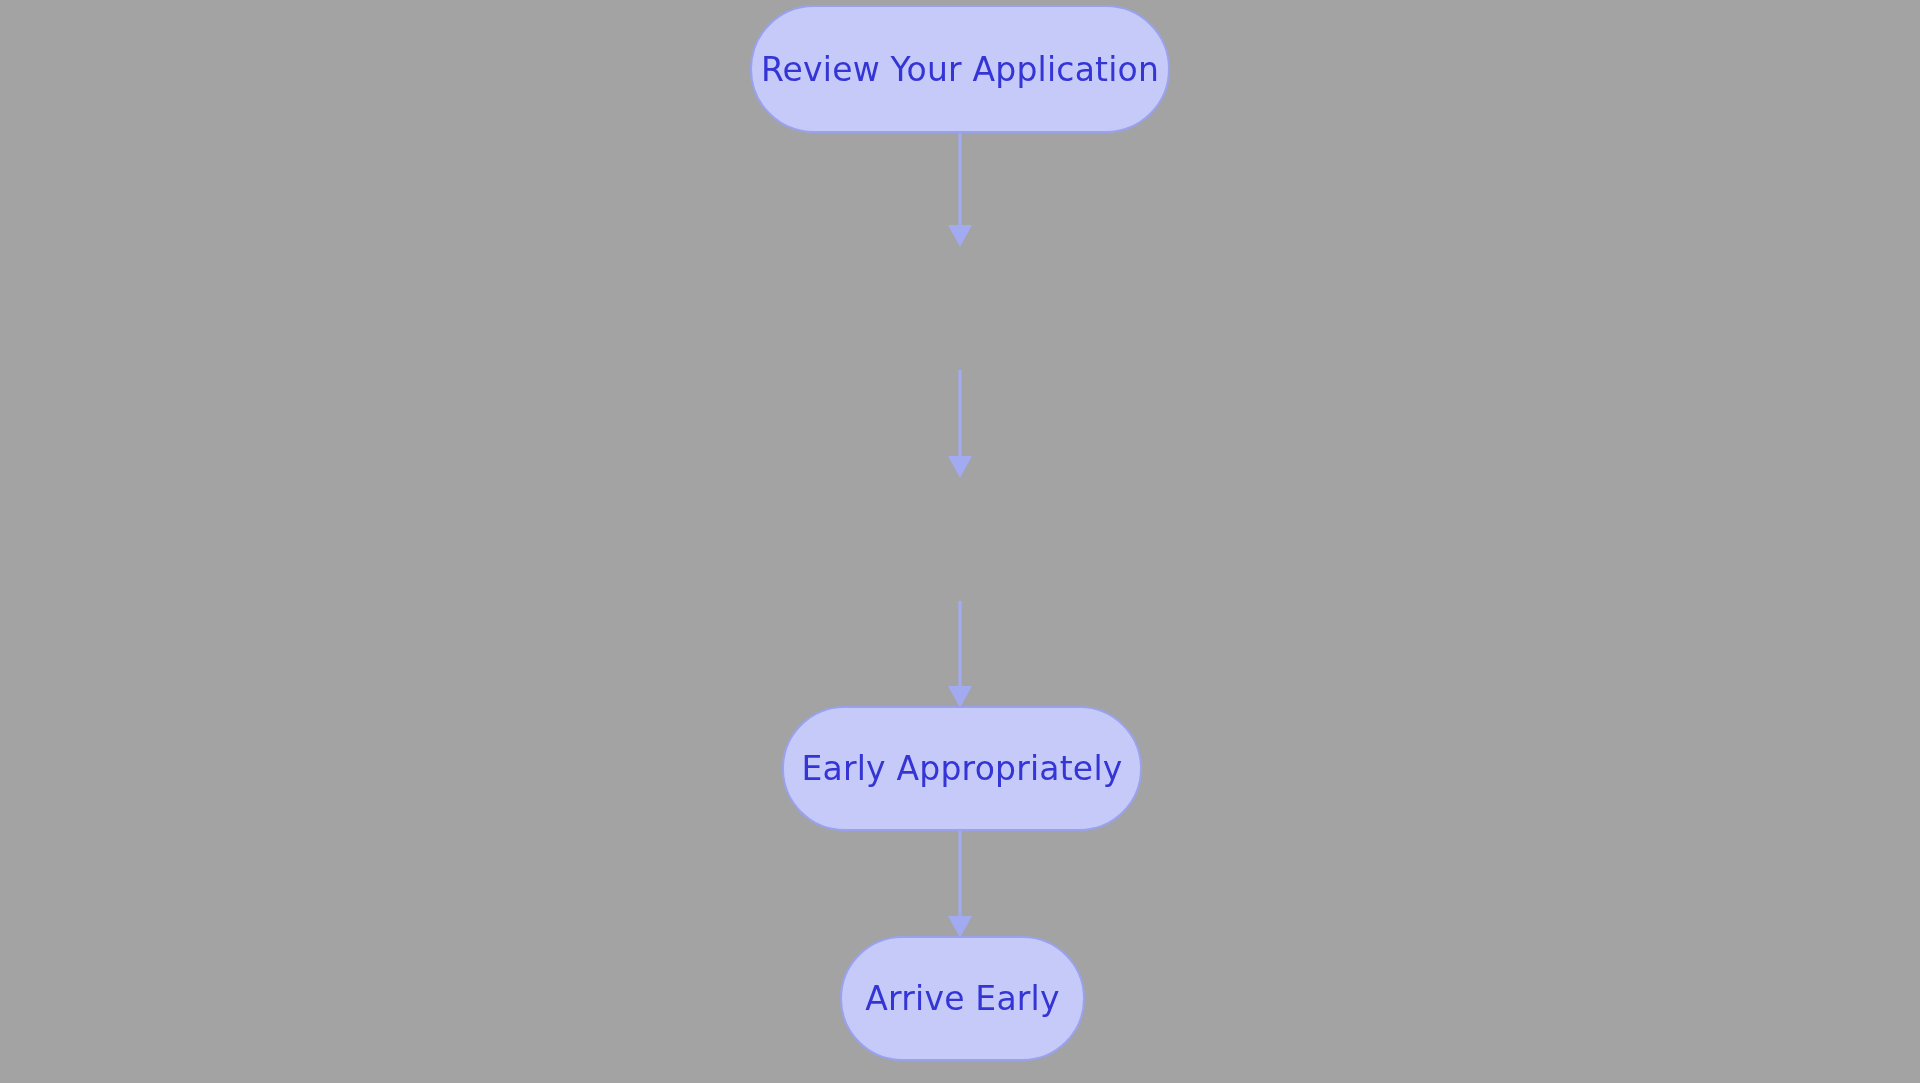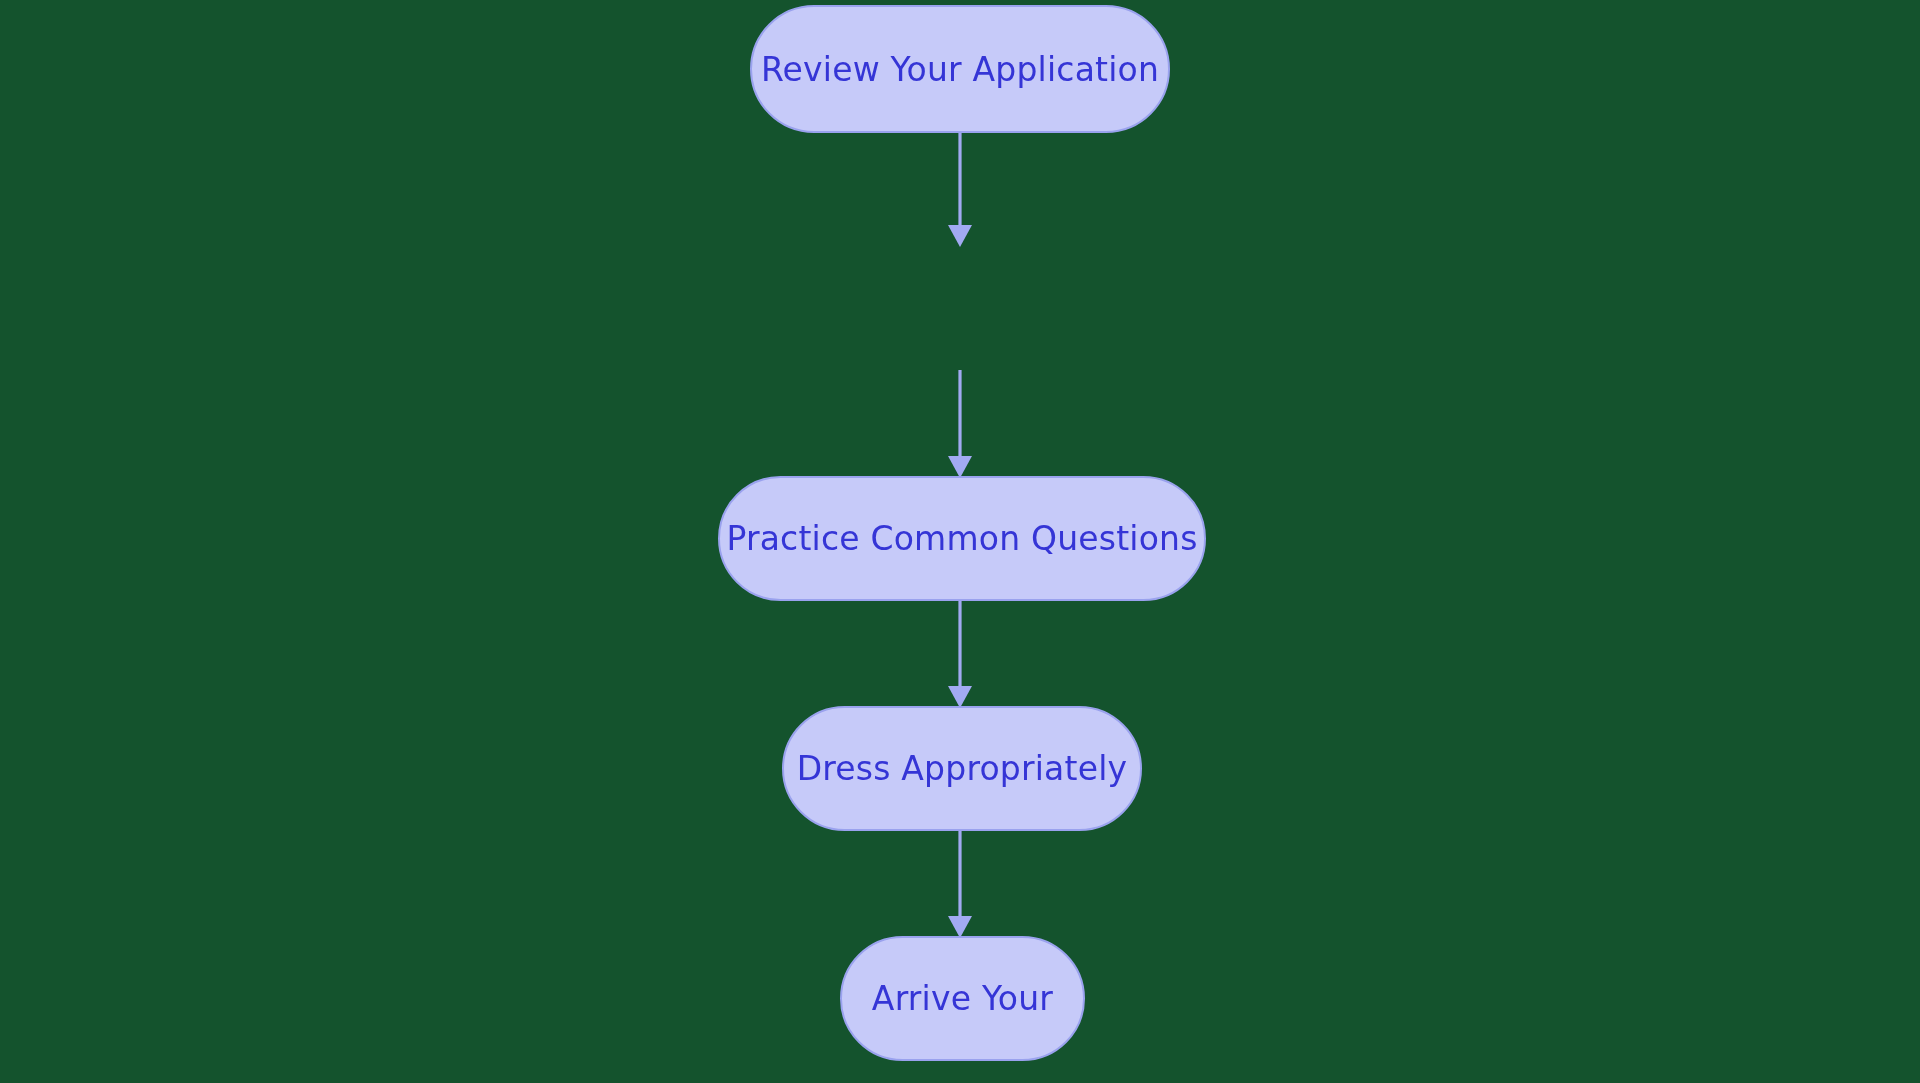--- a/index.html
+++ b/index.html
@@ -10,21 +10,21 @@
   body {
     width: 1920px;
     height: 1083px;
     font-family: "DejaVu Sans", "Liberation Sans", sans-serif;
     overflow: hidden;
   }
   #flowchart-canvas {
     position: relative;
     width: 1920px;
     height: 1083px;
-    background: #14532d;
+    background: #a3a3a3;
   }
   .flow-node {
     position: absolute;
     box-sizing: border-box;
     background: #c6caf9;
     border: 2px solid #9aa2ee;
     border-radius: 9999px;
     display: flex;
     align-items: center;
     justify-content: center;
@@ -75,25 +75,22 @@
   <svg class="flow-edge" style="left:940px; top:831px; width:40px; height:108px;" viewBox="0 0 40 108">
     <line class="edge-line" x1="20" y1="0" x2="20" y2="88"></line>
     <polygon class="edge-head" points="8,85 32,85 20,107"></polygon>
   </svg>
 
   <div class="flow-node" style="left:750px; top:5px; width:420px; height:128px;">
     <span class="node-label">Review Your Application</span>
   </div>
 
 
-  <div class="flow-node" style="left:718px; top:476px; width:488px; height:125px;">
-    <span class="node-label">Practice Common Questions</span>
-  </div>
 
   <div class="flow-node" style="left:782px; top:706px; width:360px; height:125px;">
-    <span class="node-label">Dress Appropriately</span>
+    <span class="node-label">Early Appropriately</span>
   </div>
 
   <div class="flow-node" style="left:840px; top:936px; width:245px; height:125px;">
-    <span class="node-label">Arrive Your</span>
+    <span class="node-label">Arrive Early</span>
   </div>
 
 </div>
 
 </body></html>

